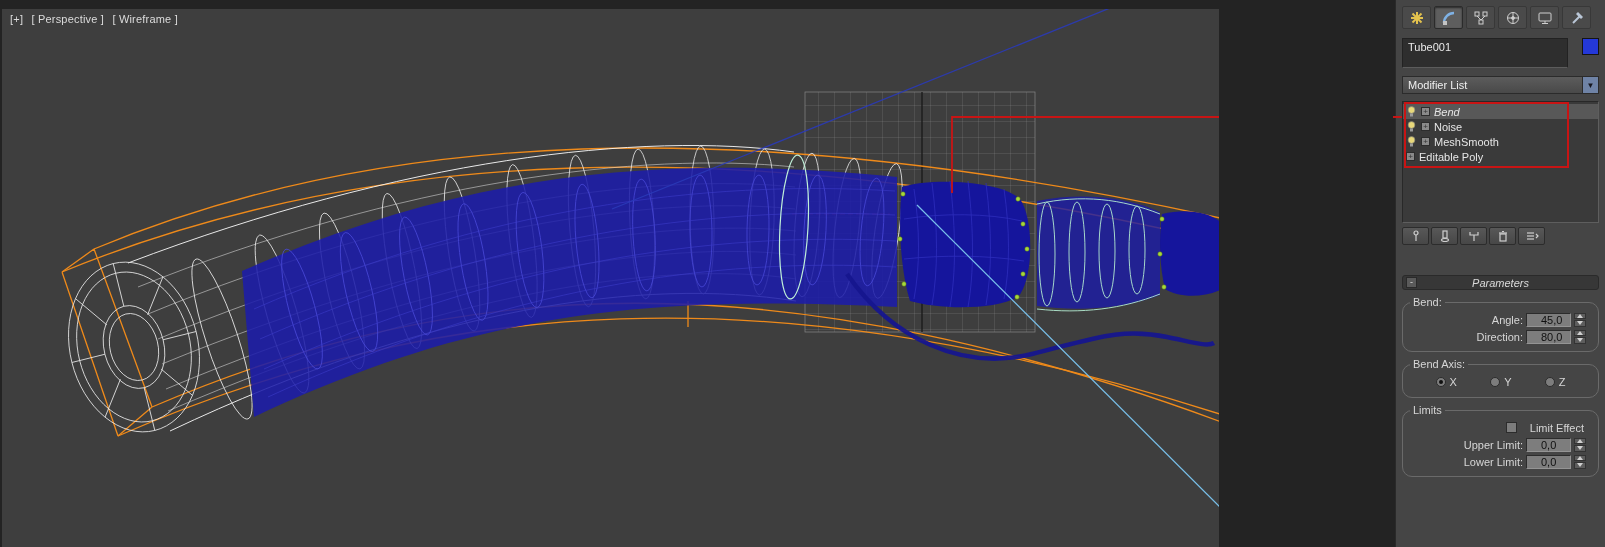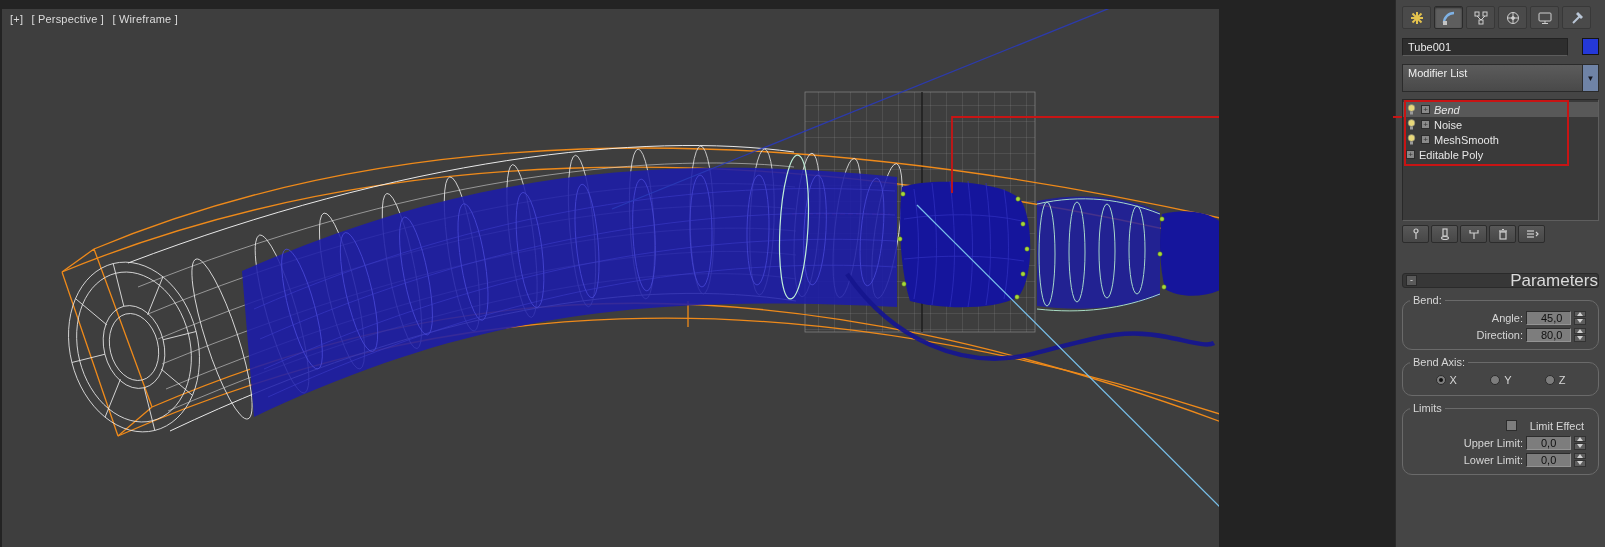--- a/index.html
+++ b/index.html
@@ -25,29 +25,29 @@
     background:#454545; border-left:1px solid #2a2a2a; padding:6px;
     color:#d6d6d6; font-size:11px;
   }
   .tabs-row { display:flex; gap:3px; height:24px; }
   .tab {
     width:29px; height:23px; display:flex; align-items:center; justify-content:center;
     background:#4a4a4a; border:1px solid #383838; border-radius:2px; cursor:pointer;
   }
   .tab.active { background:#5e5e5e; border-color:#2b2b2b; box-shadow:inset 0 1px 2px #2a2a2a; }
 
-  .name-row { display:flex; margin-top:8px; height:18px; gap:14px; }
+  .name-row { display:flex; margin-top:8px; height:30px; gap:14px; }
   .namefield {
     flex:1; background:#2e2e2e; border:1px solid #222; border-bottom-color:#5c5c5c;
     color:#e9e9e9; padding:2px 5px; font-size:11px; line-height:12px;
   }
   .swatch { width:17px; height:17px; border:1px solid #141414; }
 
   .combo {
-    margin-top:8px; height:28px; display:flex; align-items:stretch; cursor:pointer;
+    margin-top:8px; height:18px; display:flex; align-items:stretch; cursor:pointer;
     border:1px solid #2b2b2b; background:linear-gradient(#5c5c5c,#494949);
   }
   .combo-text { flex:1; padding:2px 5px; color:#efefef; font-size:11px; }
   .combo-arrow {
     width:16px; background:#6f83a6; color:#16161e; display:flex; align-items:center;
     justify-content:center; font-size:8px; border-left:1px solid #2b2b2b;
   }
 
   .stack {
     position:relative; margin-top:7px; height:122px; background:#3a3a3a;
@@ -77,21 +77,21 @@
 
   .rollout { margin-top:30px; }
   .rollout-header {
     height:15px; background:#373737; border:1px solid #2a2a2a; border-radius:3px;
     display:flex; align-items:center; position:relative; cursor:pointer;
   }
   .collapse-box {
     position:absolute; left:3px; width:11px; height:11px; background:#5a5a5a;
     border:1px solid #2a2a2a; color:#ddd; font-size:9px; line-height:9px; text-align:center;
   }
-  .rollout-title { flex:1; text-align:right; color:#dadada; font-size:17px; }
+  .rollout-title { flex:1; text-align:center; color:#dadada; font-size:11px;font-style:italic; }
 
   .groupbox {
     position:relative; border:1px solid #6a6a6a; border-radius:10px;
     margin-top:12px; padding:8px 6px 6px 6px;
   }
   .groupbox > .gb-label {
     position:absolute; top:-7px; left:7px; background:#454545; padding:0 3px;
     color:#d6d6d6; font-size:11px;
   }
   .prow { display:flex; align-items:center; justify-content:flex-end; height:17px; gap:3px; padding-right:6px; }

